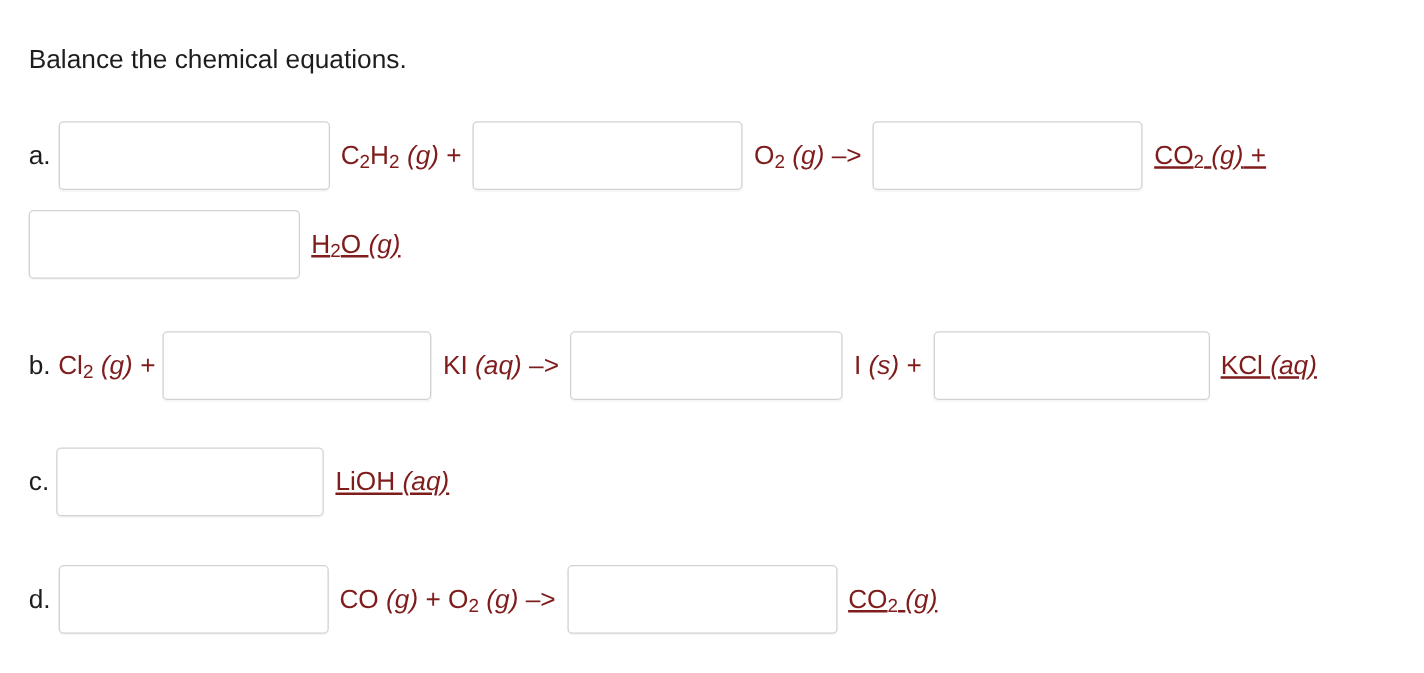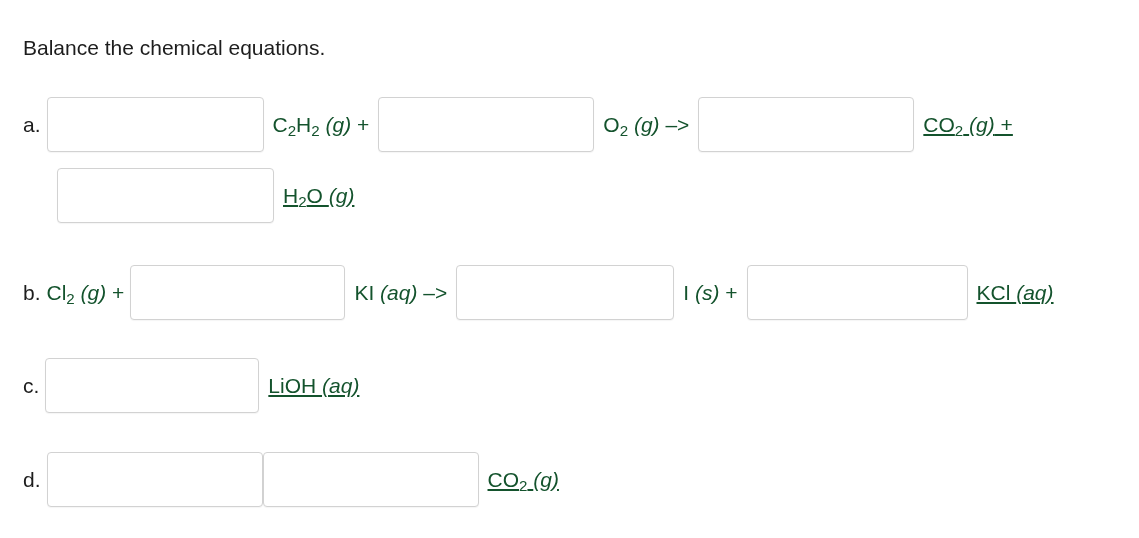--- a/index.html
+++ b/index.html
@@ -36,36 +36,36 @@
 
   .eq-row {
     position: absolute;
     left: 0;
     display: flex;
     align-items: center;
     white-space: nowrap;
   }
 
   .row-a      { top: 97px;  left: 23px; }
-  .row-a2     { top: 168px; left: 23px; margin-left: 34px; }
+  .row-a2     { top: 168px; left: 23px; }
   .row-b      { top: 265px; left: 23px; }
   .row-c      { top: 358px; left: 23px; }
   .row-d      { top: 452px; left: 23px; }
 
   .item-label {
     font-size: 21px;
     line-height: 26px;
     color: #1d1d1d;
     margin-right: 6px;
   }
 
   .term {
     font-size: 21px;
     line-height: 26px;
-    color: #14532d;
+    color: #7f1d1d;
     white-space: nowrap;
   }
 
   .term.lead { margin-right: 6px; }
   .term.after-box { margin-left: 9px; margin-right: 9px; }
   .term.tail { margin-left: 9px; text-decoration: underline; }
 
   sub {
     font-size: 0.72em;
     vertical-align: -0.25em;
@@ -135,17 +135,18 @@
 
   <div class="eq-row row-c">
     <span class="item-label">c.</span>
     <input class="answer-box w-214" type="text" value="" placeholder="" style="">
     <span class="term tail">LiOH <span class="state">(aq)</span></span>
   </div>
 
   <div class="eq-row row-d">
     <span class="item-label">d.</span>
     <input class="answer-box w-216" type="text" value="" placeholder="" style="">
+    <span class="term after-box">CO <span class="state">(g)</span> + O<sub>2</sub> <span class="state">(g)</span> –&gt;</span>
     <input class="answer-box w-216" type="text" value="" placeholder="" style="">
     <span class="term tail">CO<sub>2</sub> <span class="state">(g)</span></span>
   </div>
 
 </div>
 
 </body></html>

